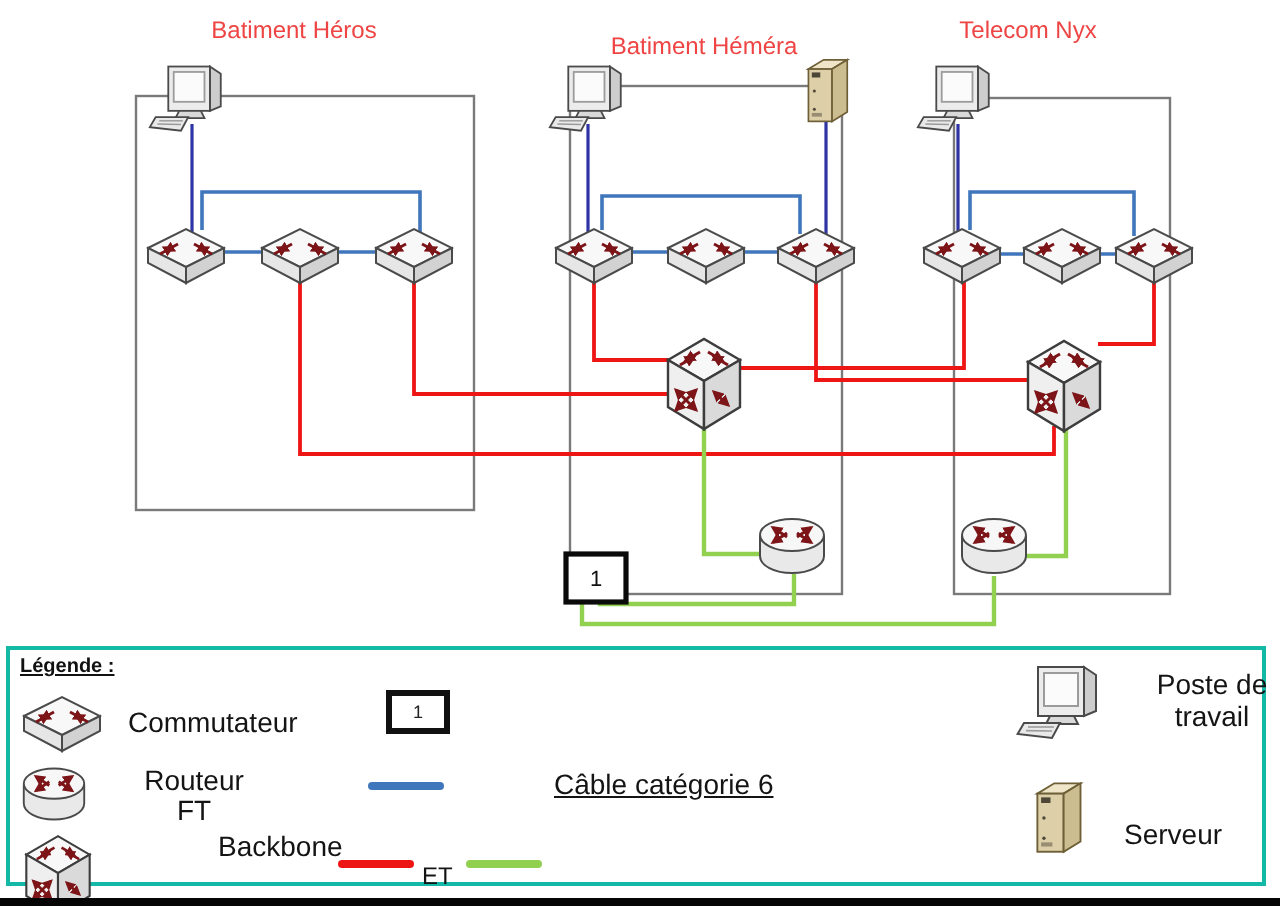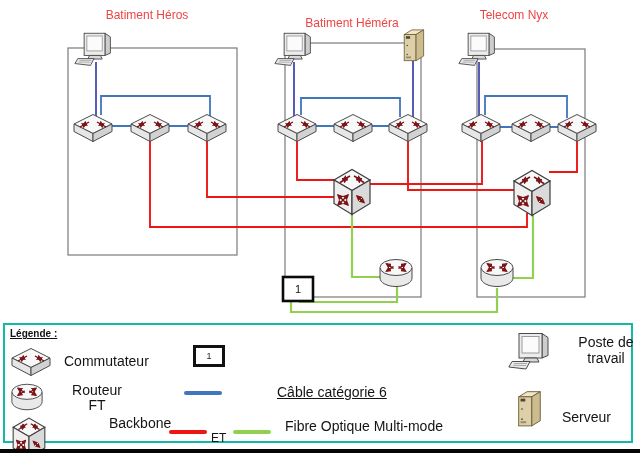--- a/index.html
+++ b/index.html
@@ -159,21 +159,20 @@
     <span class="sample" style="left:179px;top:66px;width:38px;background:#4076bb;"></span>
     <span class="ltext" style="left:272px;top:59px;text-decoration:underline;">Câble catégorie 6</span>
 
     <svg class="licon" style="left:4px;top:90px;" width="40" height="44">
         <use href="#sym-backbone"></use>
       </svg>
     <span class="ltext" style="left:60px;top:90px;margin-left:44px;">Backbone</span>
     <span class="sample" style="left:164px;top:105px;width:38px;background:#ee1515;"></span>
     <span class="ltext" style="left:206px;top:106px;font-size:12px;">ET</span>
     <span class="sample" style="left:228px;top:105px;width:38px;background:#92d050;"></span>
-    <span class="ltext" style="left:280px;top:93px;">Fibre Optique Multi-mode</span>
 
     <svg class="licon" style="left:503px;top:6px;" width="46" height="42">
         <use href="#sym-pc"></use>
       </svg>
     <div class="ltext lcenter" style="left:556px;top:9px;width:90px;line-height:16px;">
       <div>Poste de</div>
       <div>travail</div>
     </div>
     <svg class="licon" style="left:509px;top:64px;" width="30" height="40">
         <use href="#sym-server"></use>

